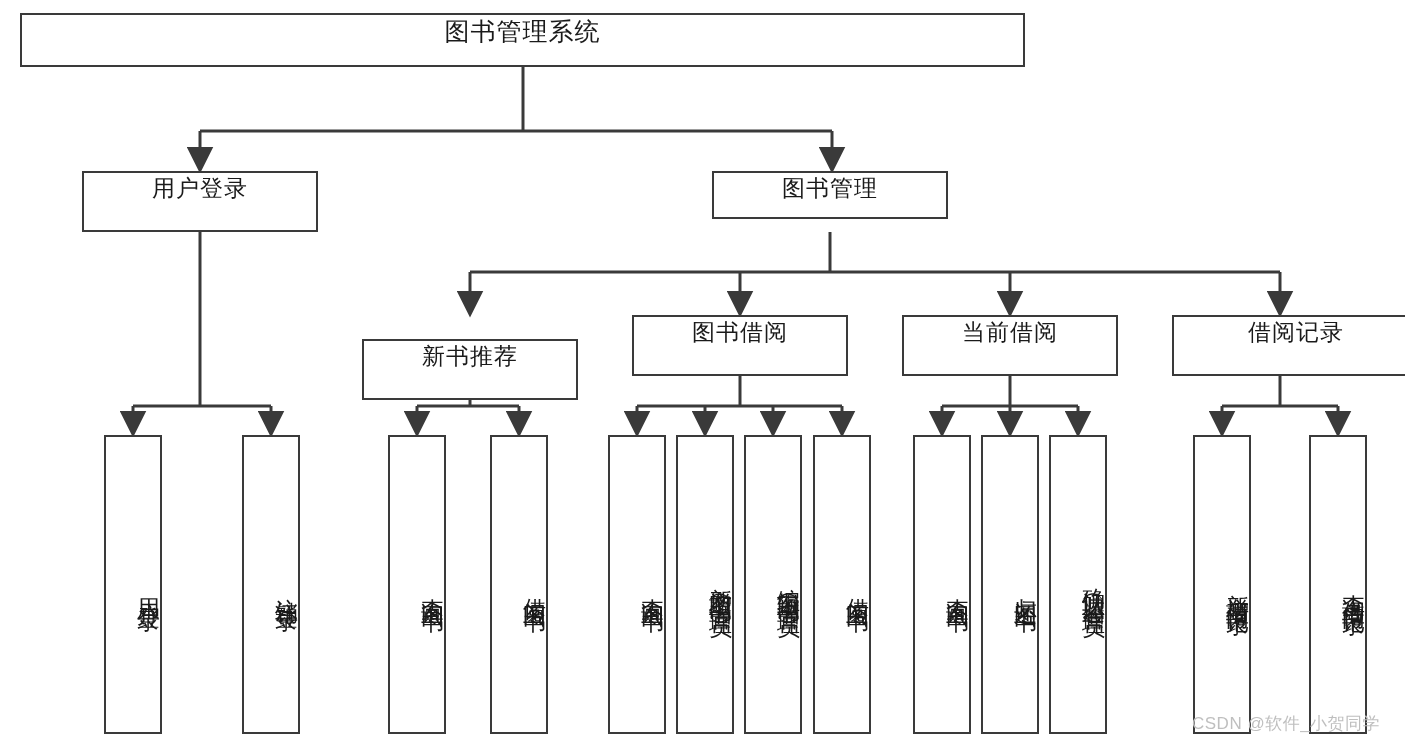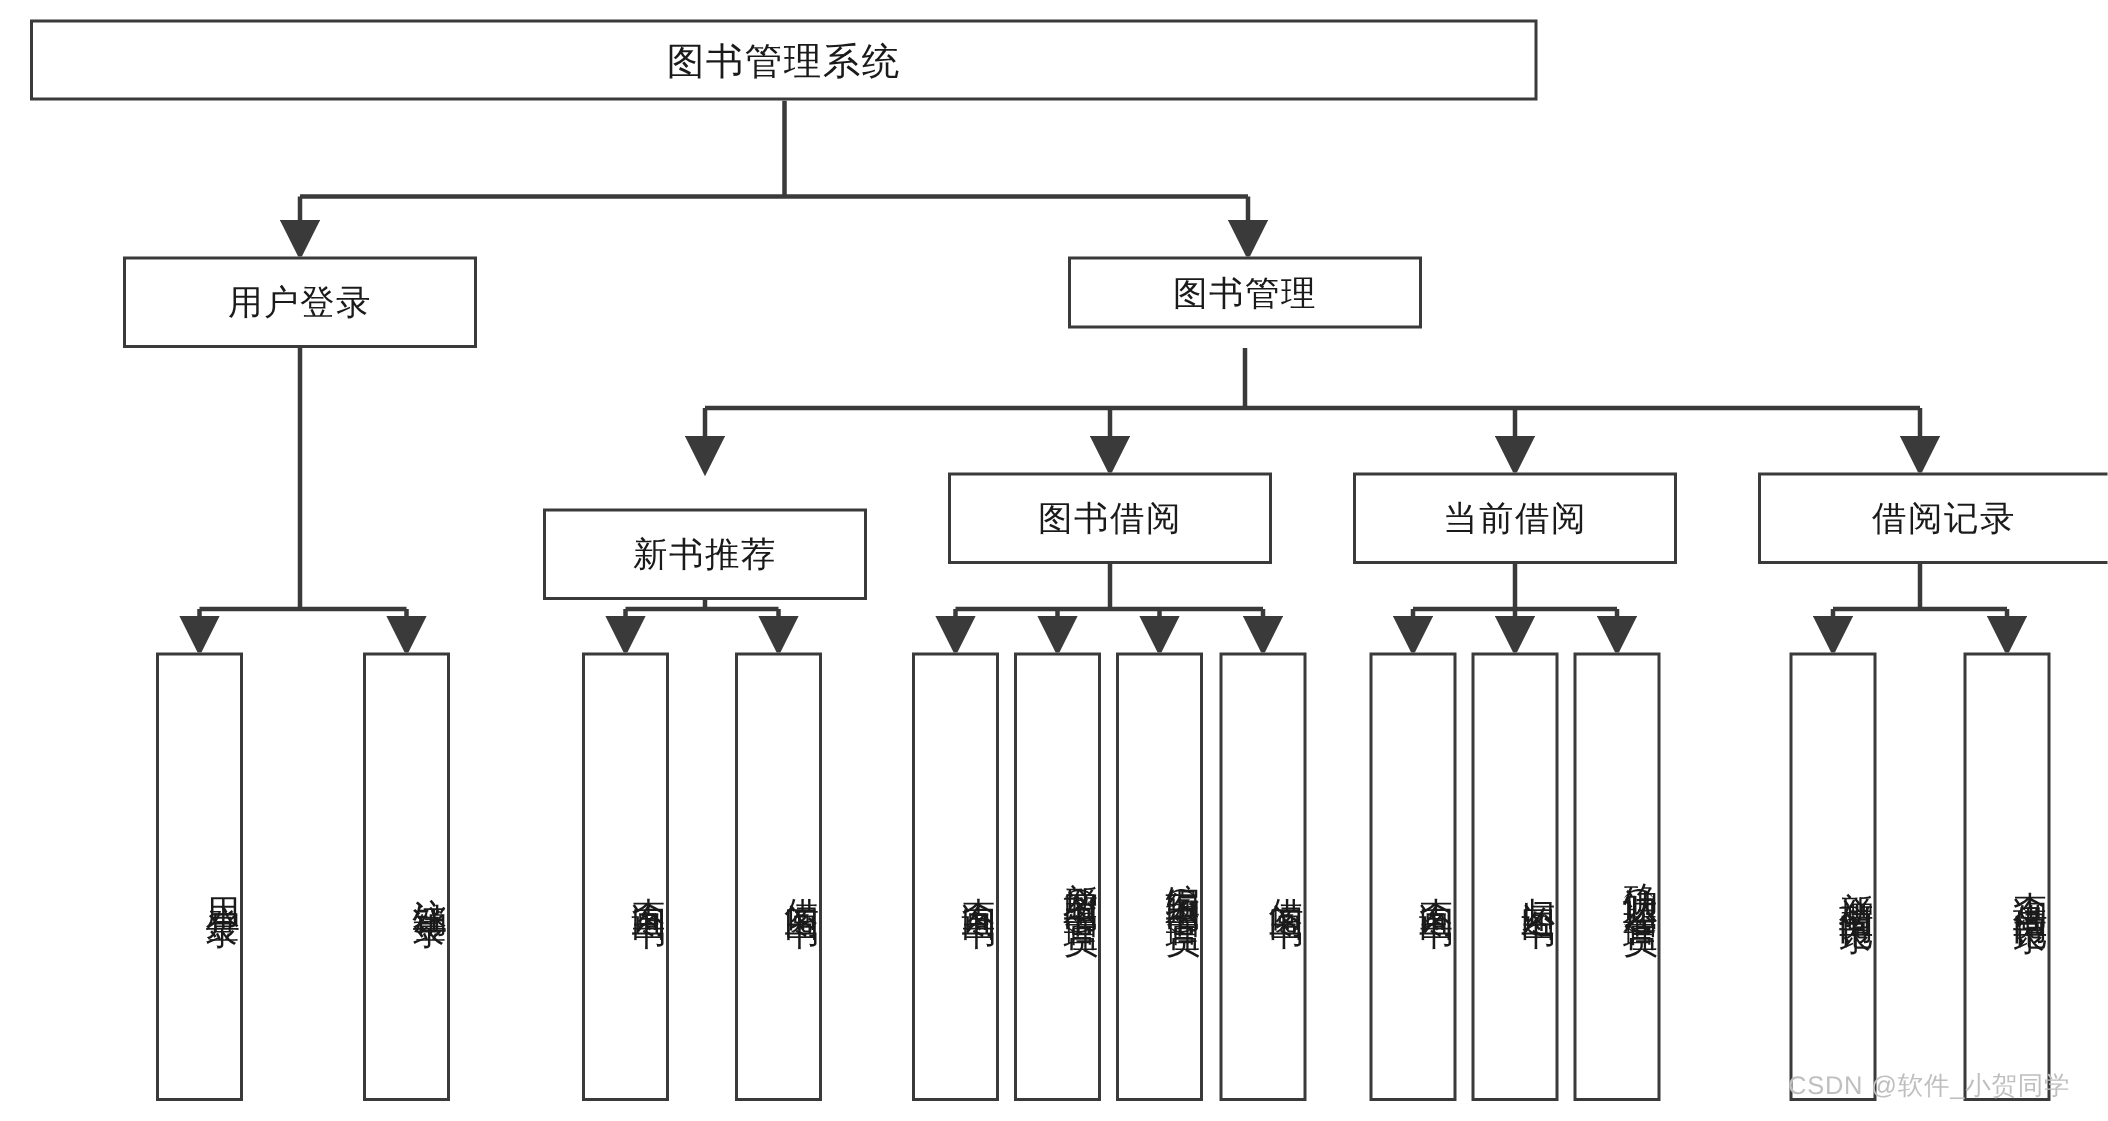--- a/index.html
+++ b/index.html
@@ -11,21 +11,20 @@
   }
   #canvas{position:relative;width:1405px;height:747px;}
   svg#wires{position:absolute;left:0;top:0;width:1405px;height:747px;}
 
   .node{
     position:absolute;
     box-sizing:border-box;
     background:#ffffff;
     border:2px solid #3a3a3a;
     display:flex;
-    align-items:center;
     justify-content:center;
     color:#1a1a1a;
     letter-spacing:1px;
   }
   .node.h{              
     font-size:23px;
   }
   .node.root{font-size:25px;}
   .node.leaf{           
     writing-mode:vertical-rl;

